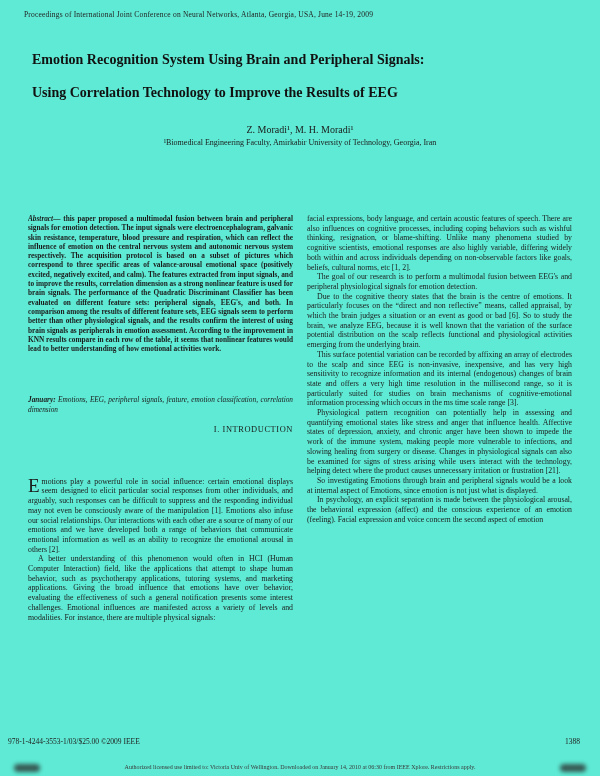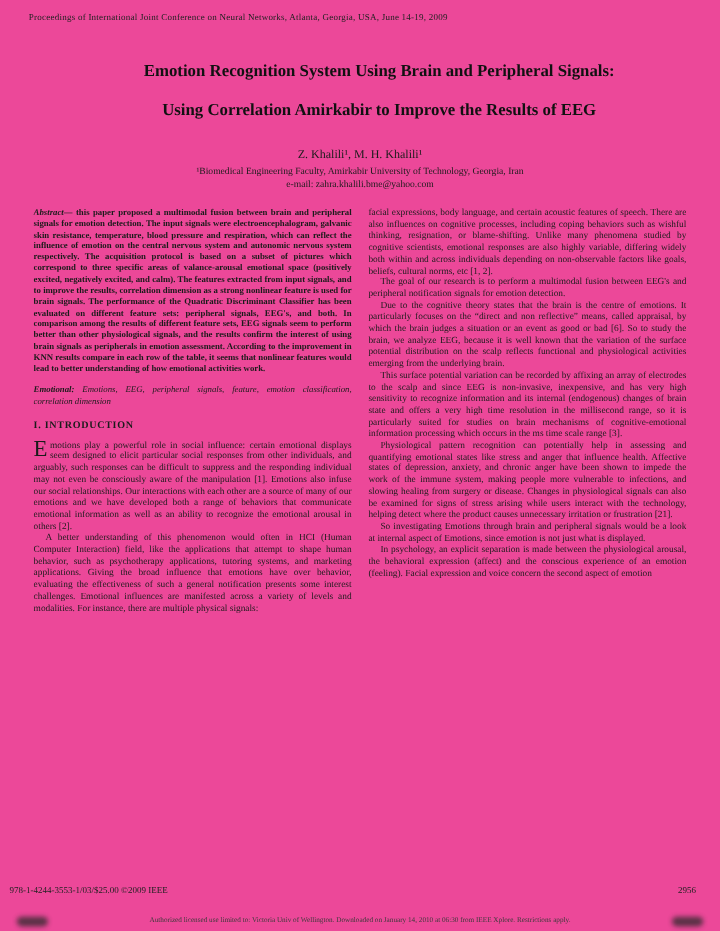--- a/index.html
+++ b/index.html
@@ -2,39 +2,38 @@
 <html><head>
 <meta charset="utf-8">
 <style>
   * { margin: 0; padding: 0; box-sizing: border-box; }
   html, body { background: #ffffff; }
   .page {
     position: relative;
     width: 600px;
     height: 776px;
     margin: 0 auto;
-    background: #ec4899;
+    background: #5eead4;
     font-family: "Liberation Serif", serif;
     color: #1b1b1b;
     overflow: hidden;
   }
   .proceedings {
     position: absolute;
     top: 10px;
     left: 24px;
     font-size: 7.5px;
     letter-spacing: 0.2px;
     color: #222;
   }
   .title-block {
     position: absolute;
     top: 52px;
     left: 0;
     right: 0;
-    text-align: center;
     padding-left: 32px;
   }
   .title-line {
     font-size: 14px;
     font-weight: bold;
     color: #111;
   }
   .title-line.second { margin-top: 17px; }
   .authors-block {
     position: absolute;
@@ -69,29 +68,29 @@
   }
   .abstract .abstract-label { font-style: italic; }
   .keywords {
     font-style: italic;
     font-size: 7.3px;
     line-height: 9.3px;
     margin-top: 9px;
   }
   .keywords .keywords-label { font-weight: bold; }
   .section-heading {
-    text-align: left;
+    text-align: right;
     font-size: 8.4px;
     font-variant: small-caps;
     letter-spacing: 0.6px;
     margin: 11px 0 6px 0;
-    font-weight: bold;
+    font-weight: normal;
   }
   .para { text-indent: 10px; }
-  .para.noindent { text-indent: 0; }
+  .para.noindent { text-indent: 0; margin-top: 42px; }
   .dropcap {
     float: left;
     font-size: 19px;
     line-height: 17px;
     padding-right: 2px;
   }
   .footer-copyright {
     position: absolute;
     left: 8px;
     bottom: 30px;
@@ -129,57 +128,56 @@
 </style>
 </head>
 <body>
 
 <div class="page">
 
   <div class="proceedings">Proceedings of International Joint Conference on Neural Networks, Atlanta, Georgia, USA, June 14-19, 2009</div>
 
   <div class="title-block">
     <div class="title-line">Emotion Recognition System Using Brain and Peripheral Signals:</div>
-    <div class="title-line second">Using Correlation Amirkabir to Improve the Results of EEG</div>
+    <div class="title-line second">Using Correlation Technology to Improve the Results of EEG</div>
   </div>
 
   <div class="authors-block">
-    <div class="authors">Z. Khalili¹, M. H. Khalili¹</div>
+    <div class="authors">Z. Moradi¹, M. H. Moradi¹</div>
     <div class="affiliation">¹Biomedical Engineering Faculty, Amirkabir University of Technology, Georgia, Iran</div>
-    <div class="email">e-mail: zahra.khalili.bme@yahoo.com</div>
   </div>
 
   <div class="columns">
 
     <div class="col">
       <p class="abstract para noindent"><span class="abstract-label">Abstract—</span> <span>this paper proposed a multimodal fusion between brain and peripheral signals for emotion detection. The input signals were electroencephalogram, galvanic skin resistance, temperature, blood pressure and respiration, which can reflect the influence of emotion on the central nervous system and autonomic nervous system respectively. The acquisition protocol is based on a subset of pictures which correspond to three specific areas of valance-arousal emotional space (positively excited, negatively excited, and calm). The features extracted from input signals, and to improve the results, correlation dimension as a strong nonlinear feature is used for brain signals. The performance of the Quadratic Discriminant Classifier has been evaluated on different feature sets: peripheral signals, EEG's, and both. In comparison among the results of different feature sets, EEG signals seem to perform better than other physiological signals, and the results confirm the interest of using brain signals as peripherals in emotion assessment. According to the improvement in KNN results compare in each row of the table, it seems that nonlinear features would lead to better understanding of how emotional activities work.</span></p>
 
-      <p class="keywords para noindent"><span class="keywords-label">Emotional:</span> <span>Emotions, EEG, peripheral signals, feature, emotion classification, correlation dimension</span></p>
+      <p class="keywords para noindent"><span class="keywords-label">January:</span> <span>Emotions, EEG, peripheral signals, feature, emotion classification, correlation dimension</span></p>
 
       <h2 class="section-heading">I. INTRODUCTION</h2>
 
       <p class="para noindent"><span class="dropcap">E</span><span>motions play a powerful role in social influence: certain emotional displays seem designed to elicit particular social responses from other individuals, and arguably, such responses can be difficult to suppress and the responding individual may not even be consciously aware of the manipulation [1]. Emotions also infuse our social relationships. Our interactions with each other are a source of many of our emotions and we have developed both a range of behaviors that communicate emotional information as well as an ability to recognize the emotional arousal in others [2].</span></p>
 
       <p class="para">A better understanding of this phenomenon would often in HCI (Human Computer Interaction) field, like the applications that attempt to shape human behavior, such as psychotherapy applications, tutoring systems, and marketing applications. Giving the broad influence that emotions have over behavior, evaluating the effectiveness of such a general notification presents some interest challenges. Emotional influences are manifested across a variety of levels and modalities. For instance, there are multiple physical signals:</p>
     </div>
 
     <div class="col">
       <p class="para noindent">facial expressions, body language, and certain acoustic features of speech. There are also influences on cognitive processes, including coping behaviors such as wishful thinking, resignation, or blame-shifting. Unlike many phenomena studied by cognitive scientists, emotional responses are also highly variable, differing widely both within and across individuals depending on non-observable factors like goals, beliefs, cultural norms, etc [1, 2].</p>
-      <p class="para">The goal of our research is to perform a multimodal fusion between EEG's and peripheral notification signals for emotion detection.</p>
+      <p class="para">The goal of our research is to perform a multimodal fusion between EEG's and peripheral physiological signals for emotion detection.</p>
       <p class="para">Due to the cognitive theory states that the brain is the centre of emotions. It particularly focuses on the “direct and non reflective” means, called appraisal, by which the brain judges a situation or an event as good or bad [6]. So to study the brain, we analyze EEG, because it is well known that the variation of the surface potential distribution on the scalp reflects functional and physiological activities emerging from the underlying brain.</p>
       <p class="para">This surface potential variation can be recorded by affixing an array of electrodes to the scalp and since EEG is non-invasive, inexpensive, and has very high sensitivity to recognize information and its internal (endogenous) changes of brain state and offers a very high time resolution in the millisecond range, so it is particularly suited for studies on brain mechanisms of cognitive-emotional information processing which occurs in the ms time scale range [3].</p>
       <p class="para">Physiological pattern recognition can potentially help in assessing and quantifying emotional states like stress and anger that influence health. Affective states of depression, anxiety, and chronic anger have been shown to impede the work of the immune system, making people more vulnerable to infections, and slowing healing from surgery or disease. Changes in physiological signals can also be examined for signs of stress arising while users interact with the technology, helping detect where the product causes unnecessary irritation or frustration [21].</p>
       <p class="para">So investigating Emotions through brain and peripheral signals would be a look at internal aspect of Emotions, since emotion is not just what is displayed.</p>
       <p class="para">In psychology, an explicit separation is made between the physiological arousal, the behavioral expression (affect) and the conscious experience of an emotion (feeling). Facial expression and voice concern the second aspect of emotion</p>
     </div>
 
   </div>
 
   <div class="footer-copyright">978-1-4244-3553-1/03/$25.00 ©2009 IEEE</div>
 
-  <div class="footer-page">2956</div>
+  <div class="footer-page">1388</div>
 
   <div class="license-line">Authorized licensed use limited to: Victoria Univ of Wellington. Downloaded on January 14, 2010 at 06:30 from IEEE Xplore. Restrictions apply.</div>
 
   <div class="scan-artifact left"></div>
   <div class="scan-artifact right"></div>
 
 </div>
 
 </body></html>

